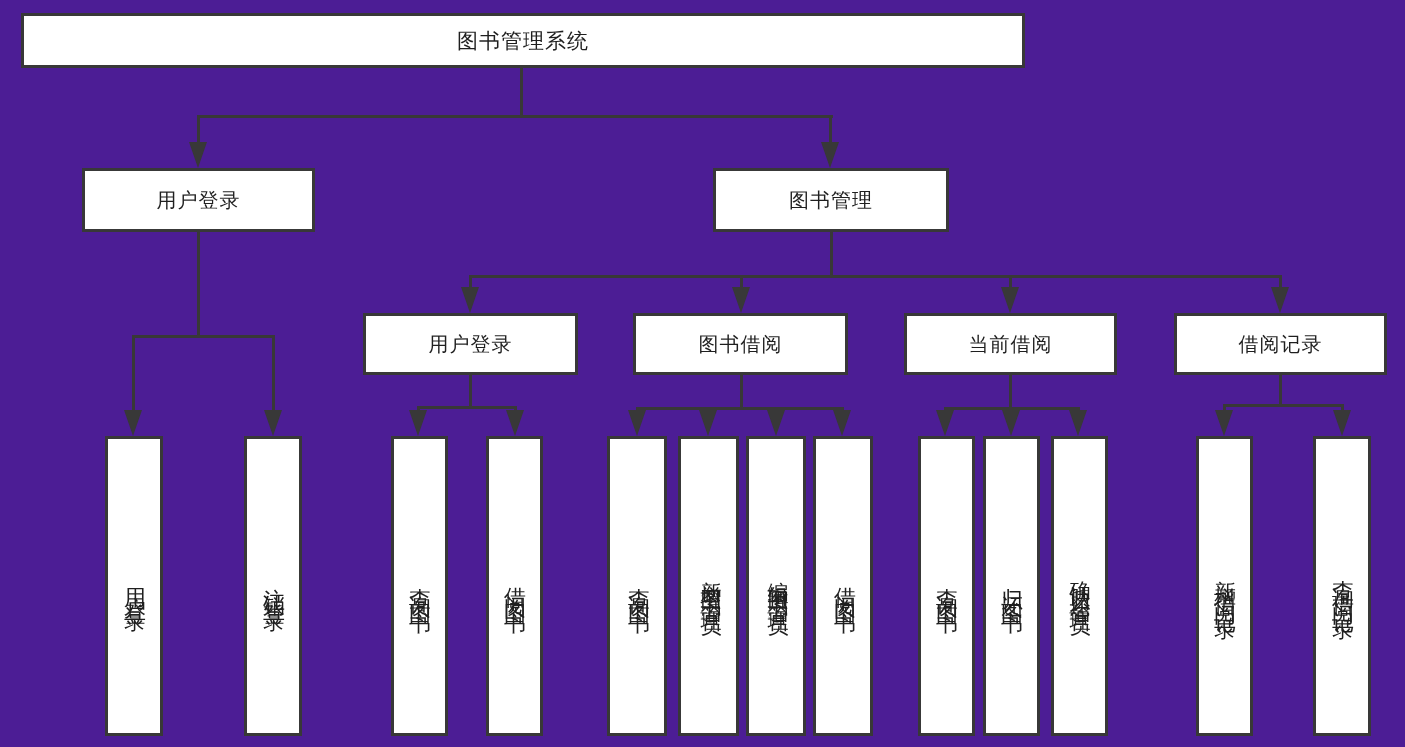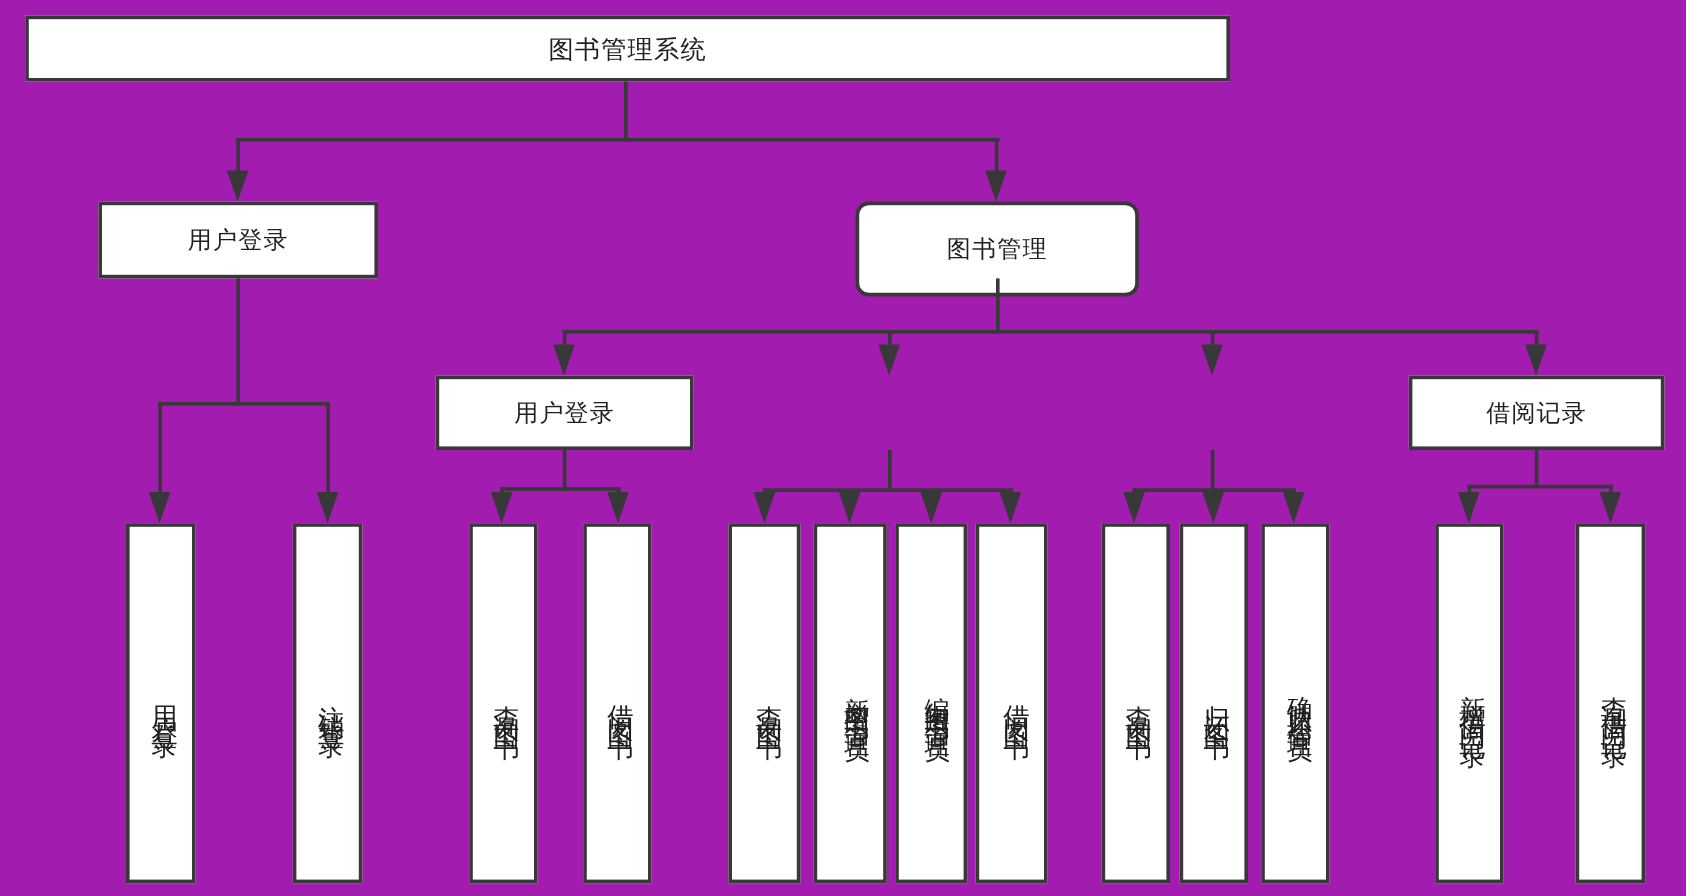--- a/index.html
+++ b/index.html
@@ -1,18 +1,18 @@
 <!DOCTYPE html>
 <html><head>
 <meta charset="utf-8">
 <style>
   html,body{margin:0;padding:0;background:#ffffff;}
   #stage{
-    position:relative;width:1405px;height:747px;background:#a21caf;overflow:hidden;
-    font-family:Liberation Mono, monospace;color:#1f1f1f;
+    position:relative;width:1405px;height:747px;background:#4c1d95;overflow:hidden;
+    font-family:Liberation Sans, sans-serif;color:#1f1f1f;
   }
   .box{
     position:absolute;box-sizing:border-box;border:3px solid #383838;background:#ffffff;
     display:flex;align-items:center;justify-content:center;
     font-size:20px;letter-spacing:1px;white-space:nowrap;
   }
   .root-box{font-size:21px;}
   .vbox{
     position:absolute;box-sizing:border-box;border:3px solid #383838;background:#ffffff;
     writing-mode:vertical-rl;text-align:center;font-size:22px;letter-spacing:8px;
@@ -40,41 +40,43 @@
   <div class="box root-box" style="left:21px;top:13px;width:1004px;height:55px;">图书管理系统</div>
 
   <div class="vline" style="left:520px;top:68px;height:47px;"></div>
   <div class="hline" style="left:197px;top:115px;width:636px;"></div>
   <div class="vline" style="left:197px;top:115px;height:29px;"></div>
   <div class="arrow" style="left:189px;top:142px;"></div>
   <div class="vline" style="left:829px;top:115px;height:29px;"></div>
   <div class="arrow" style="left:821px;top:142px;"></div>
 
   <div class="box" style="left:82px;top:168px;width:233px;height:64px;">用户登录</div>
-  <div class="box" style="left:713px;top:168px;width:236px;height:79px;border-radius:11px;">图书管理</div>
+  <div class="box" style="left:713px;top:168px;width:236px;height:64px;">图书管理</div>
 
   <div class="vline" style="left:197px;top:232px;height:103px;"></div>
   <div class="hline" style="left:132px;top:335px;width:143px;"></div>
   <div class="vline" style="left:132px;top:335px;height:77px;"></div>
   <div class="arrow" style="left:124px;top:410px;"></div>
   <div class="vline" style="left:272px;top:335px;height:77px;"></div>
   <div class="arrow" style="left:264px;top:410px;"></div>
 
   <div class="vline" style="left:830px;top:232px;height:43px;"></div>
   <div class="hline" style="left:469px;top:275px;width:813px;"></div>
   <div class="vline" style="left:469px;top:275px;height:14px;"></div>
   <div class="arrow" style="left:461px;top:287px;"></div>
   <div class="vline" style="left:740px;top:275px;height:14px;"></div>
   <div class="arrow" style="left:732px;top:287px;"></div>
   <div class="vline" style="left:1009px;top:275px;height:14px;"></div>
   <div class="arrow" style="left:1001px;top:287px;"></div>
   <div class="vline" style="left:1279px;top:275px;height:14px;"></div>
   <div class="arrow" style="left:1271px;top:287px;"></div>
 
   <div class="box" style="left:363px;top:313px;width:215px;height:62px;">用户登录</div>
+  <div class="box" style="left:633px;top:313px;width:215px;height:62px;">图书借阅</div>
+  <div class="box" style="left:904px;top:313px;width:213px;height:62px;">当前借阅</div>
   <div class="box" style="left:1174px;top:313px;width:213px;height:62px;">借阅记录</div>
 
   <div class="vline" style="left:469px;top:375px;height:34px;"></div>
   <div class="hline" style="left:417px;top:406px;width:100px;"></div>
   <div class="vline" style="left:417px;top:406px;height:6px;"></div>
   <div class="arrow" style="left:409px;top:410px;"></div>
   <div class="vline" style="left:514px;top:406px;height:6px;"></div>
   <div class="arrow" style="left:506px;top:410px;"></div>
 
   <div class="vline" style="left:740px;top:375px;height:32px;"></div>

